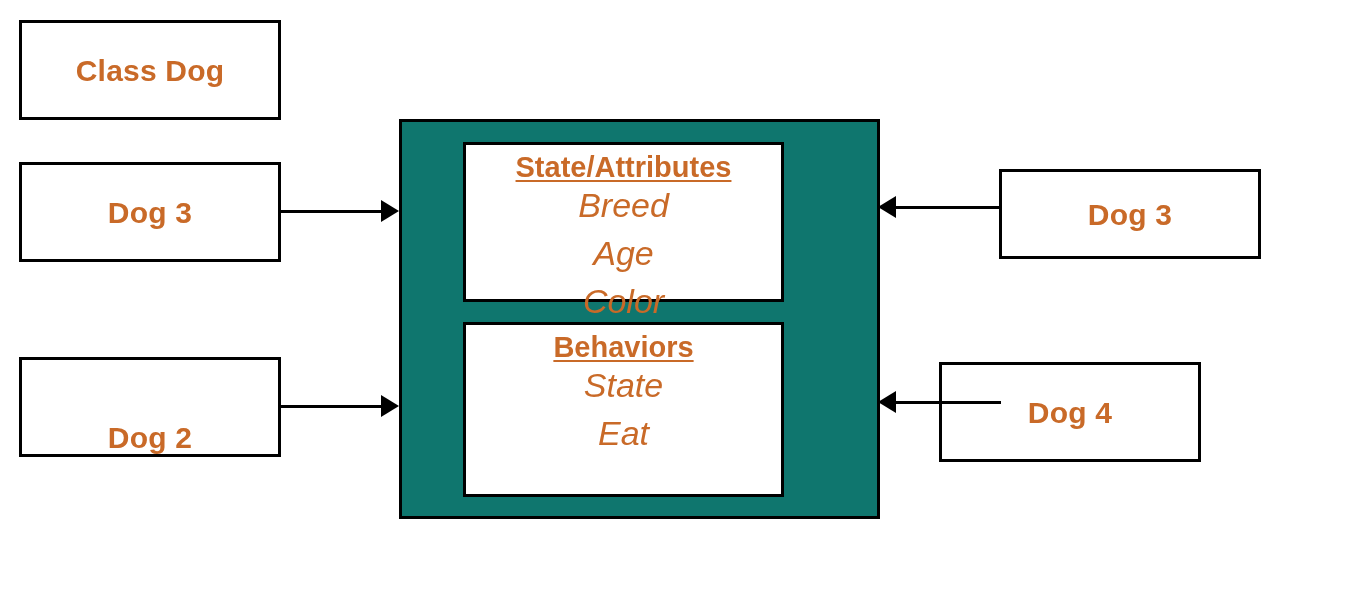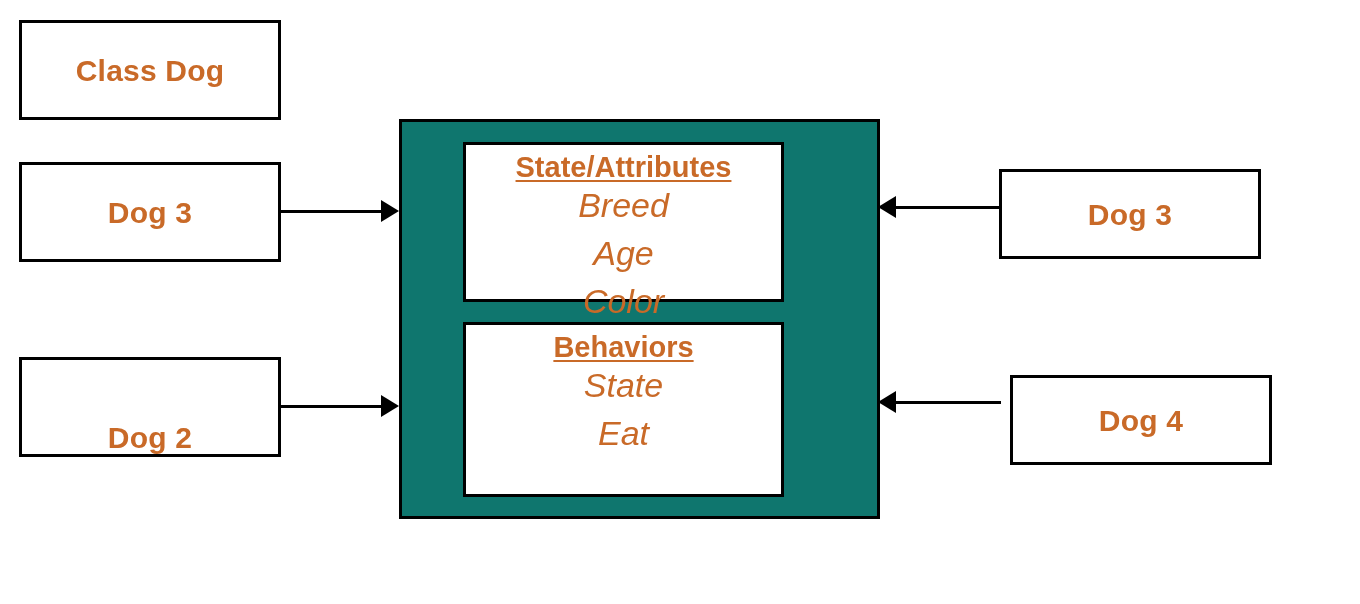--- a/index.html
+++ b/index.html
@@ -44,21 +44,21 @@
     white-space: nowrap;
   }
 
   
   #node-class-dog { left: 19px;  top: 20px;  width: 262px; height: 100px; }
   #node-dog-1     { left: 19px;  top: 162px; width: 262px; height: 100px; }
   #node-dog-2     { left: 19px;  top: 357px; width: 262px; height: 100px; align-items: flex-end; }
 
   
   #node-dog-3 { left: 999px; top: 169px; width: 262px; height: 90px; }
-  #node-dog-4 { left: 1010px; top: 362px; width: 262px; height: 90px; margin-top: 13px; }
+  #node-dog-4 { left: 939px; top: 362px; width: 262px; height: 100px; }
 
   
   #class-container {
     position: absolute;
     box-sizing: border-box;
     left: 399px;
     top: 119px;
     width: 481px;
     height: 400px;
     border: 3px solid #000000;

